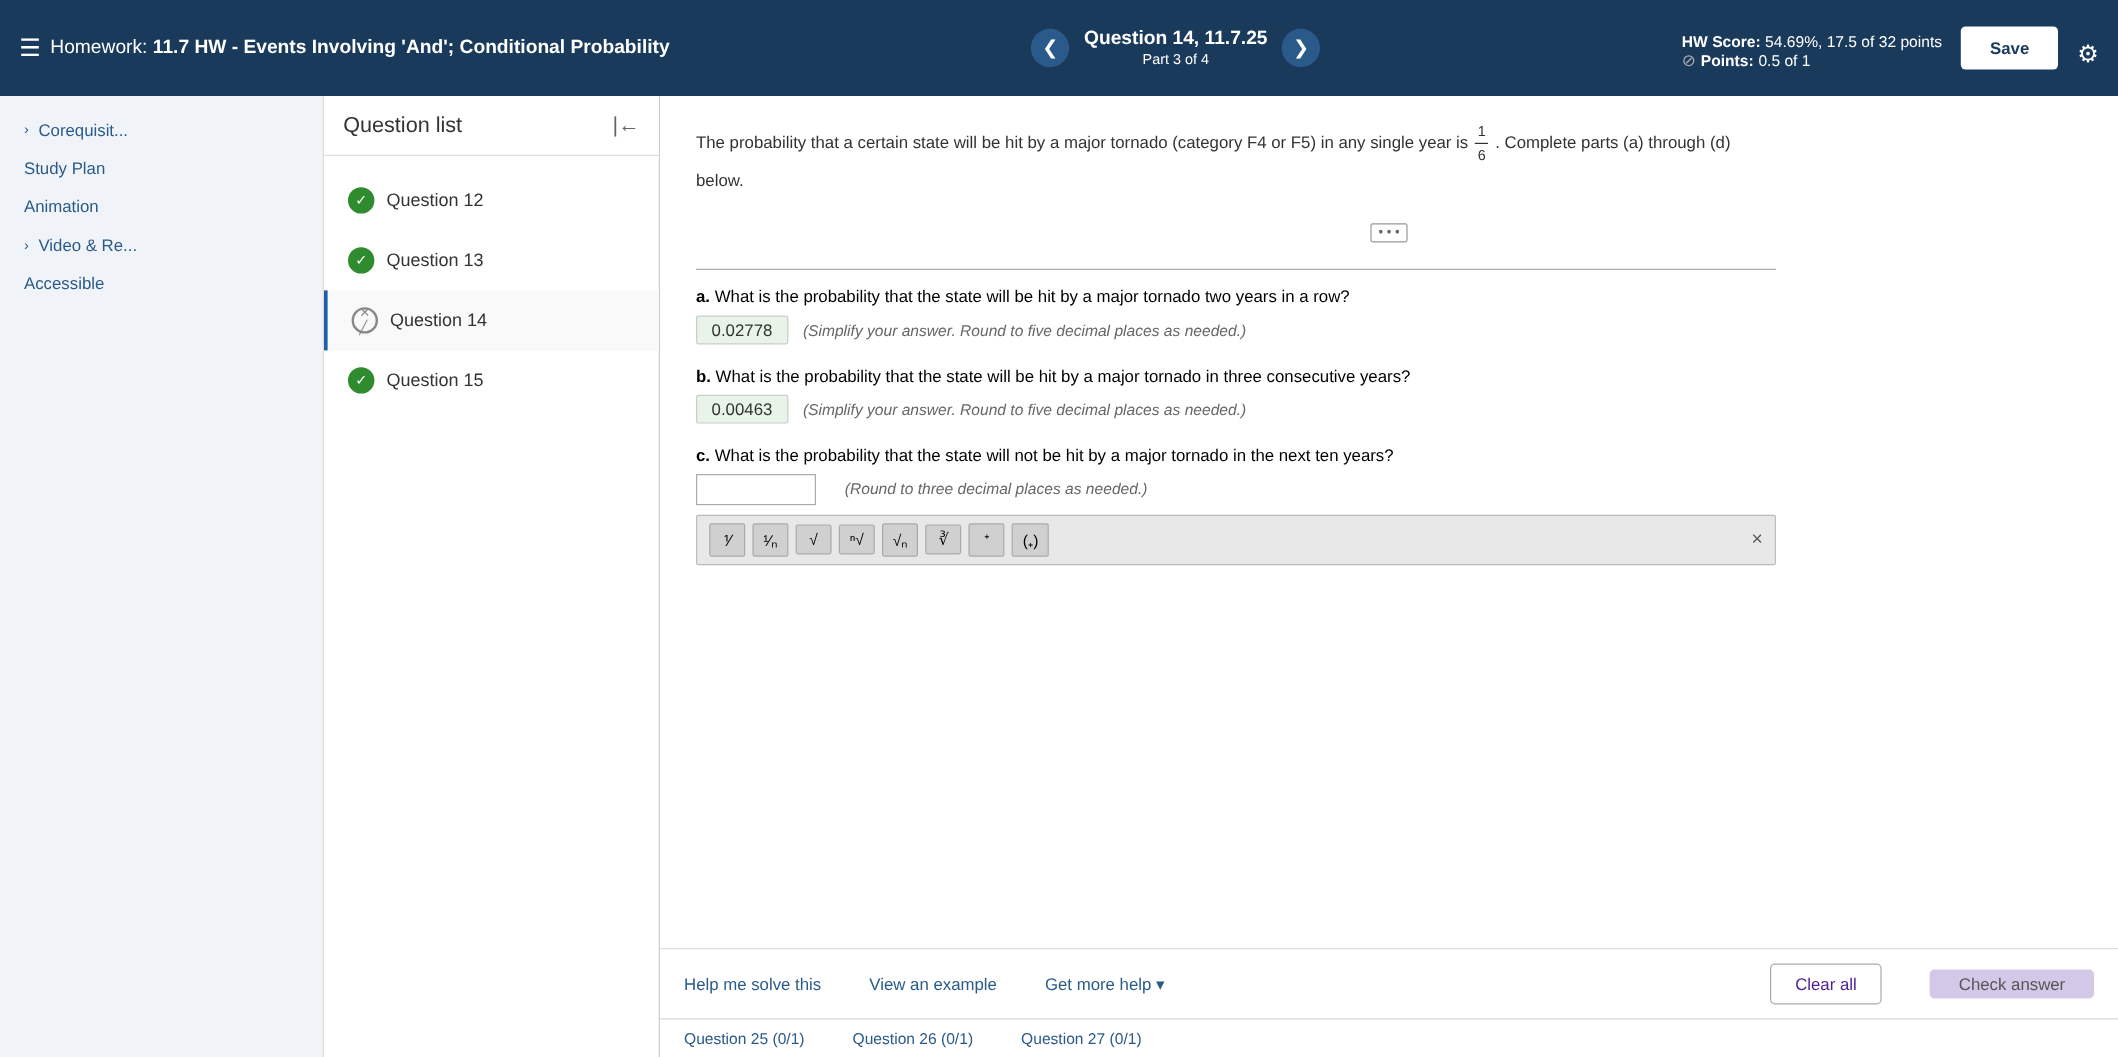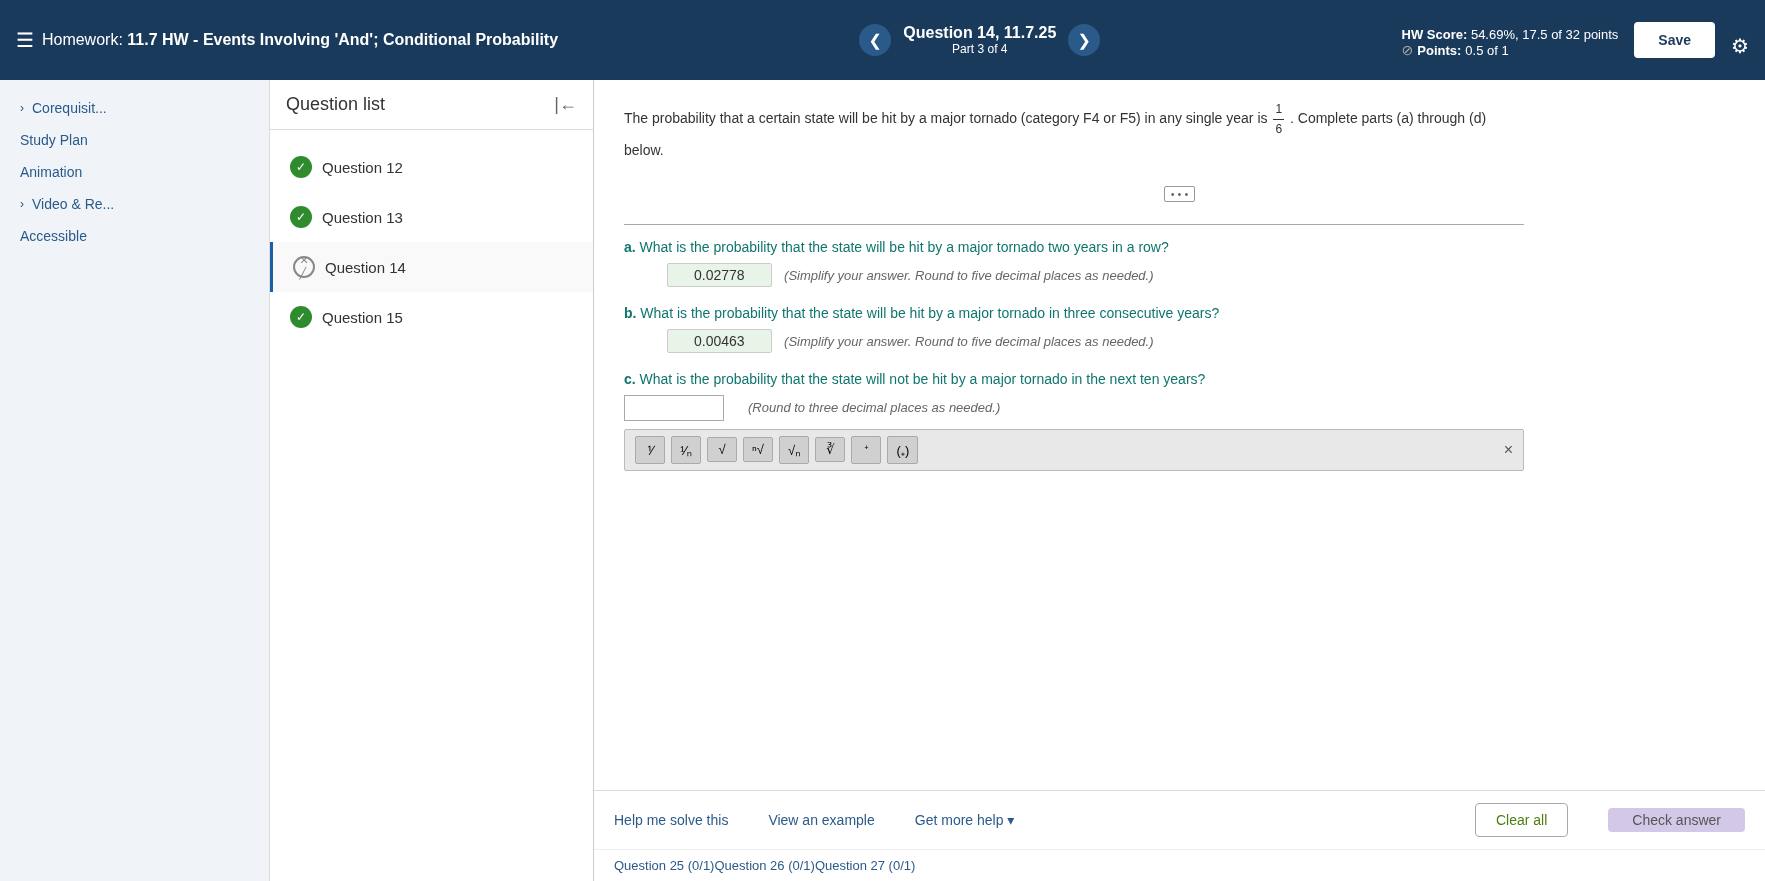--- a/index.html
+++ b/index.html
@@ -125,21 +125,21 @@
       cursor: pointer;
       display: flex;
       align-items: center;
       gap: 8px;
     }
     .sidebar-chevron { font-size: 12px; color: #2a5a8a; }
 
     
     .question-list-panel {
       background: white;
-      width: 324px;
+      width: 280px;
       flex-shrink: 0;
       border-right: 1px solid #ccc;
       padding: 0;
     }
     .question-list-header {
       display: flex;
       align-items: center;
       justify-content: space-between;
       padding: 14px 16px;
       border-bottom: 1px solid #ddd;
@@ -232,34 +232,33 @@
       margin: 14px 0;
       max-width: 900px;
     }
 
     .part-label {
       font-weight: bold;
       font-size: 14px;
     }
     .part-text {
       font-size: 14px;
-      color: #0f766e;
+      color: #000000;
       margin-bottom: 8px;
       max-width: 900px;
     }
     .answer-box {
       display: inline-block;
       background: #e8f4e8;
       border: 1px solid #ccc;
-      padding: 3px 26px;
+      padding: 3px 12px;
       font-size: 14px;
       color: #333;
       border-radius: 2px;
       margin-right: 8px;
-      margin-left: 43px;
     }
     .hint-text {
       font-size: 13px;
       color: #666;
       font-style: italic;
     }
     .part-section {
       margin-bottom: 18px;
     }
 
@@ -327,38 +326,39 @@
       text-decoration: none;
     }
     .bottom-spacer { flex: 1; }
     .clear-btn {
       background: white;
       border: 1px solid #aaa;
       padding: 8px 20px;
       font-size: 14px;
       cursor: pointer;
       border-radius: 4px;
-      color: #4d7c0f;
+      color: #4c1d95;
     }
     .check-answer-btn {
       background: #d4c8e8;
       border: none;
       padding: 4px 24px;
       font-size: 14px;
       cursor: pointer;
       border-radius: 4px;
       color: #555;
     }
 
     
     .footer-questions {
       background: white;
       border-top: 1px solid #eee;
       padding: 8px 20px;
       display: flex;
+      gap: 40px;
       font-size: 13px;
     }
     .footer-q-link {
       color: #2a5a8a;
       cursor: pointer;
       text-decoration: none;
     }
 
     .content-wrapper {
       display: flex;

